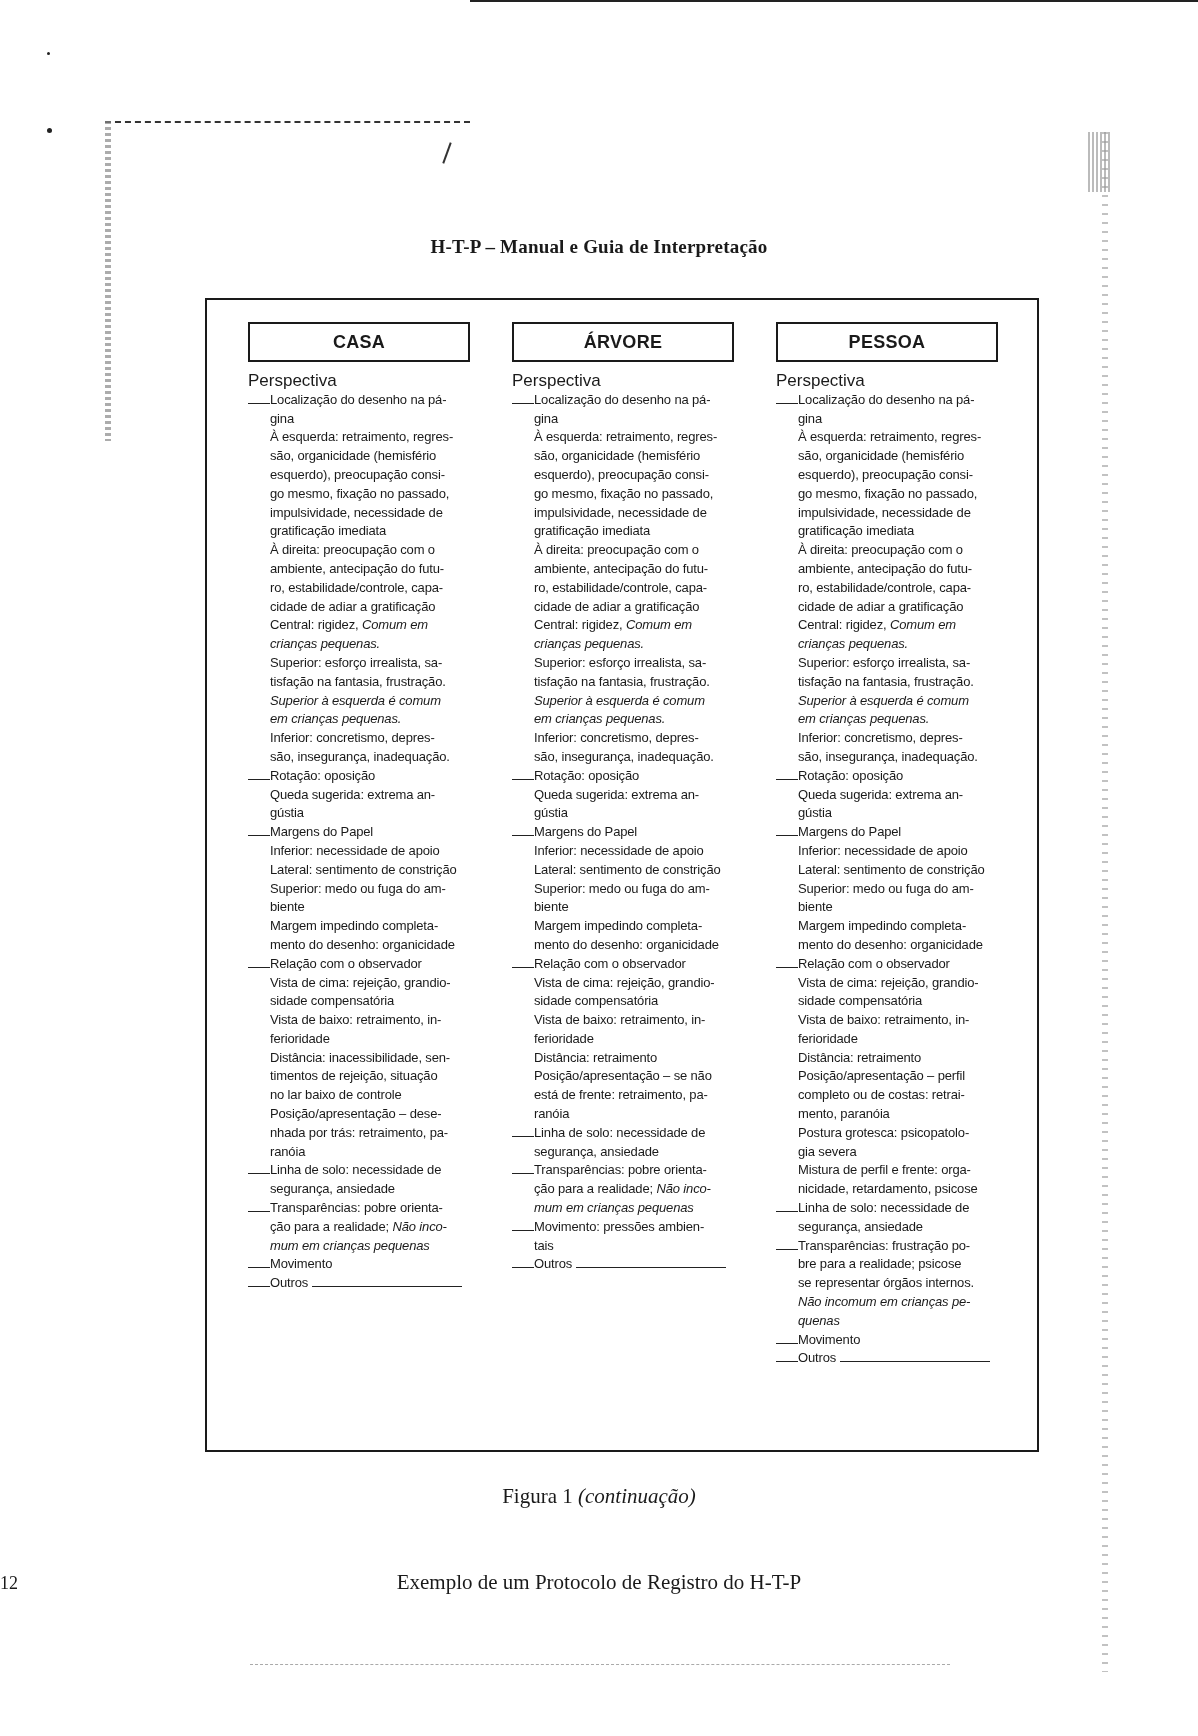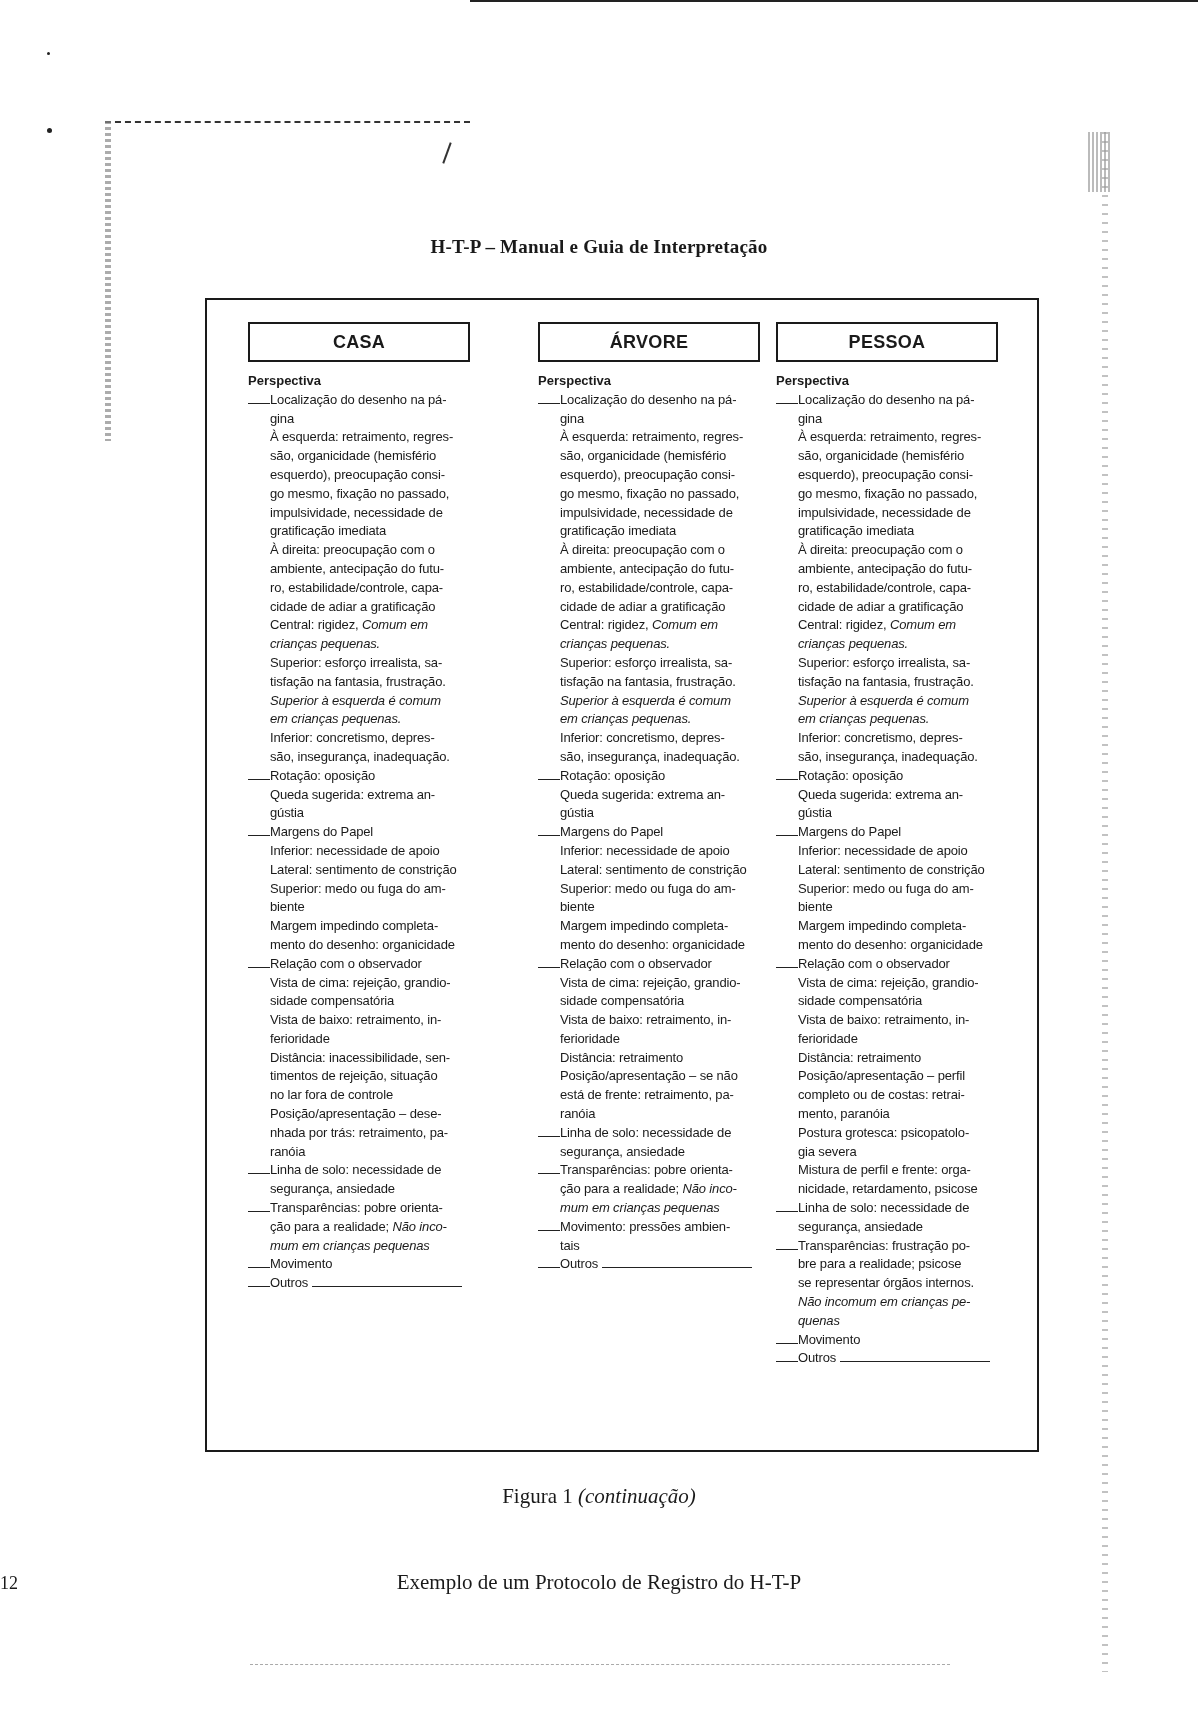--- a/index.html
+++ b/index.html
@@ -25,21 +25,21 @@
     .frame {
       left: 205px; top: 298px; width: 834px; height: 1154px;
       border: 2px solid #1a1a1a; box-sizing: border-box;
     }
     .col { position: absolute; top: 322px; width: 222px; }
     .col-head {
       height: 40px; border: 2px solid #1a1a1a; box-sizing: border-box;
       display: flex; align-items: center; justify-content: center;
       font-size: 18px; font-weight: bold; letter-spacing: 0.3px; margin-bottom: 10px;
     }
-    .sec { font-size: 13px; font-weight: bold; line-height: 18.8px; margin-left: 0; }
+    .sec { font-size: 17px; font-weight: normal; line-height: 18.8px; margin-left: 0; }
     .line {
       font-size: 13px; line-height: 18.8px; white-space: nowrap; letter-spacing: -0.15px;
     }
     .blank { display: inline-block; width: 22px; border-bottom: 1px solid #222; height: 12px; vertical-align: baseline; }
     .indent { padding-left: 22px; }
     .it { font-style: italic; }
     .other-line { display: inline-block; width: 150px; border-bottom: 1px solid #222; height: 12px; margin-left: 4px; }
     .caption {
       left: 0; width: 1198px; text-align: center; font-size: 21px; color: #1a1a1a; font-family: Liberation Serif, serif;
     }
@@ -98,35 +98,35 @@
       <div class="line indent"><span>biente</span></div>
       <div class="line indent"><span>Margem impedindo completa-</span></div>
       <div class="line indent"><span>mento do desenho: organicidade</span></div>
       <div class="line"><span class="blank"></span><span>Relação com o observador</span></div>
       <div class="line indent"><span>Vista de cima: rejeição, grandio-</span></div>
       <div class="line indent"><span>sidade compensatória</span></div>
       <div class="line indent"><span>Vista de baixo: retraimento, in-</span></div>
       <div class="line indent"><span>ferioridade</span></div>
       <div class="line indent"><span>Distância: inacessibilidade, sen-</span></div>
       <div class="line indent"><span>timentos de rejeição, situação</span></div>
-      <div class="line indent"><span>no lar fora de controle</span></div>
+      <div class="line indent"><span>no lar baixo de controle</span></div>
       <div class="line indent"><span>Posição/apresentação – dese-</span></div>
       <div class="line indent"><span>nhada por trás: retraimento, pa-</span></div>
       <div class="line indent"><span>ranóia</span></div>
       <div class="line"><span class="blank"></span><span>Linha de solo: necessidade de</span></div>
       <div class="line indent"><span>segurança, ansiedade</span></div>
       <div class="line"><span class="blank"></span><span>Transparências: pobre orienta-</span></div>
       <div class="line indent"><span>ção para a realidade; </span><span class="it">Não inco-</span></div>
       <div class="line indent"><span></span><span class="it">mum em crianças pequenas</span></div>
       <div class="line"><span class="blank"></span><span>Movimento</span></div>
       <div class="line"><span class="blank"></span><span>Outros</span><span class="other-line"></span></div>
     </div>
 </div>
 
-<div class="col" style="left:512px;margin-left:26px;">
+<div class="col" style="left:512px;">
   <div class="col-head">ÁRVORE</div>
   <div class="sec">Perspectiva</div>
   <div class="lines">
       <div class="line"><span class="blank"></span><span>Localização do desenho na pá-</span></div>
       <div class="line indent"><span>gina</span></div>
       <div class="line indent"><span>À esquerda: retraimento, regres-</span></div>
       <div class="line indent"><span>são, organicidade (hemisfério</span></div>
       <div class="line indent"><span>esquerdo), preocupação consi-</span></div>
       <div class="line indent"><span>go mesmo, fixação no passado,</span></div>
       <div class="line indent"><span>impulsividade, necessidade de</span></div>

